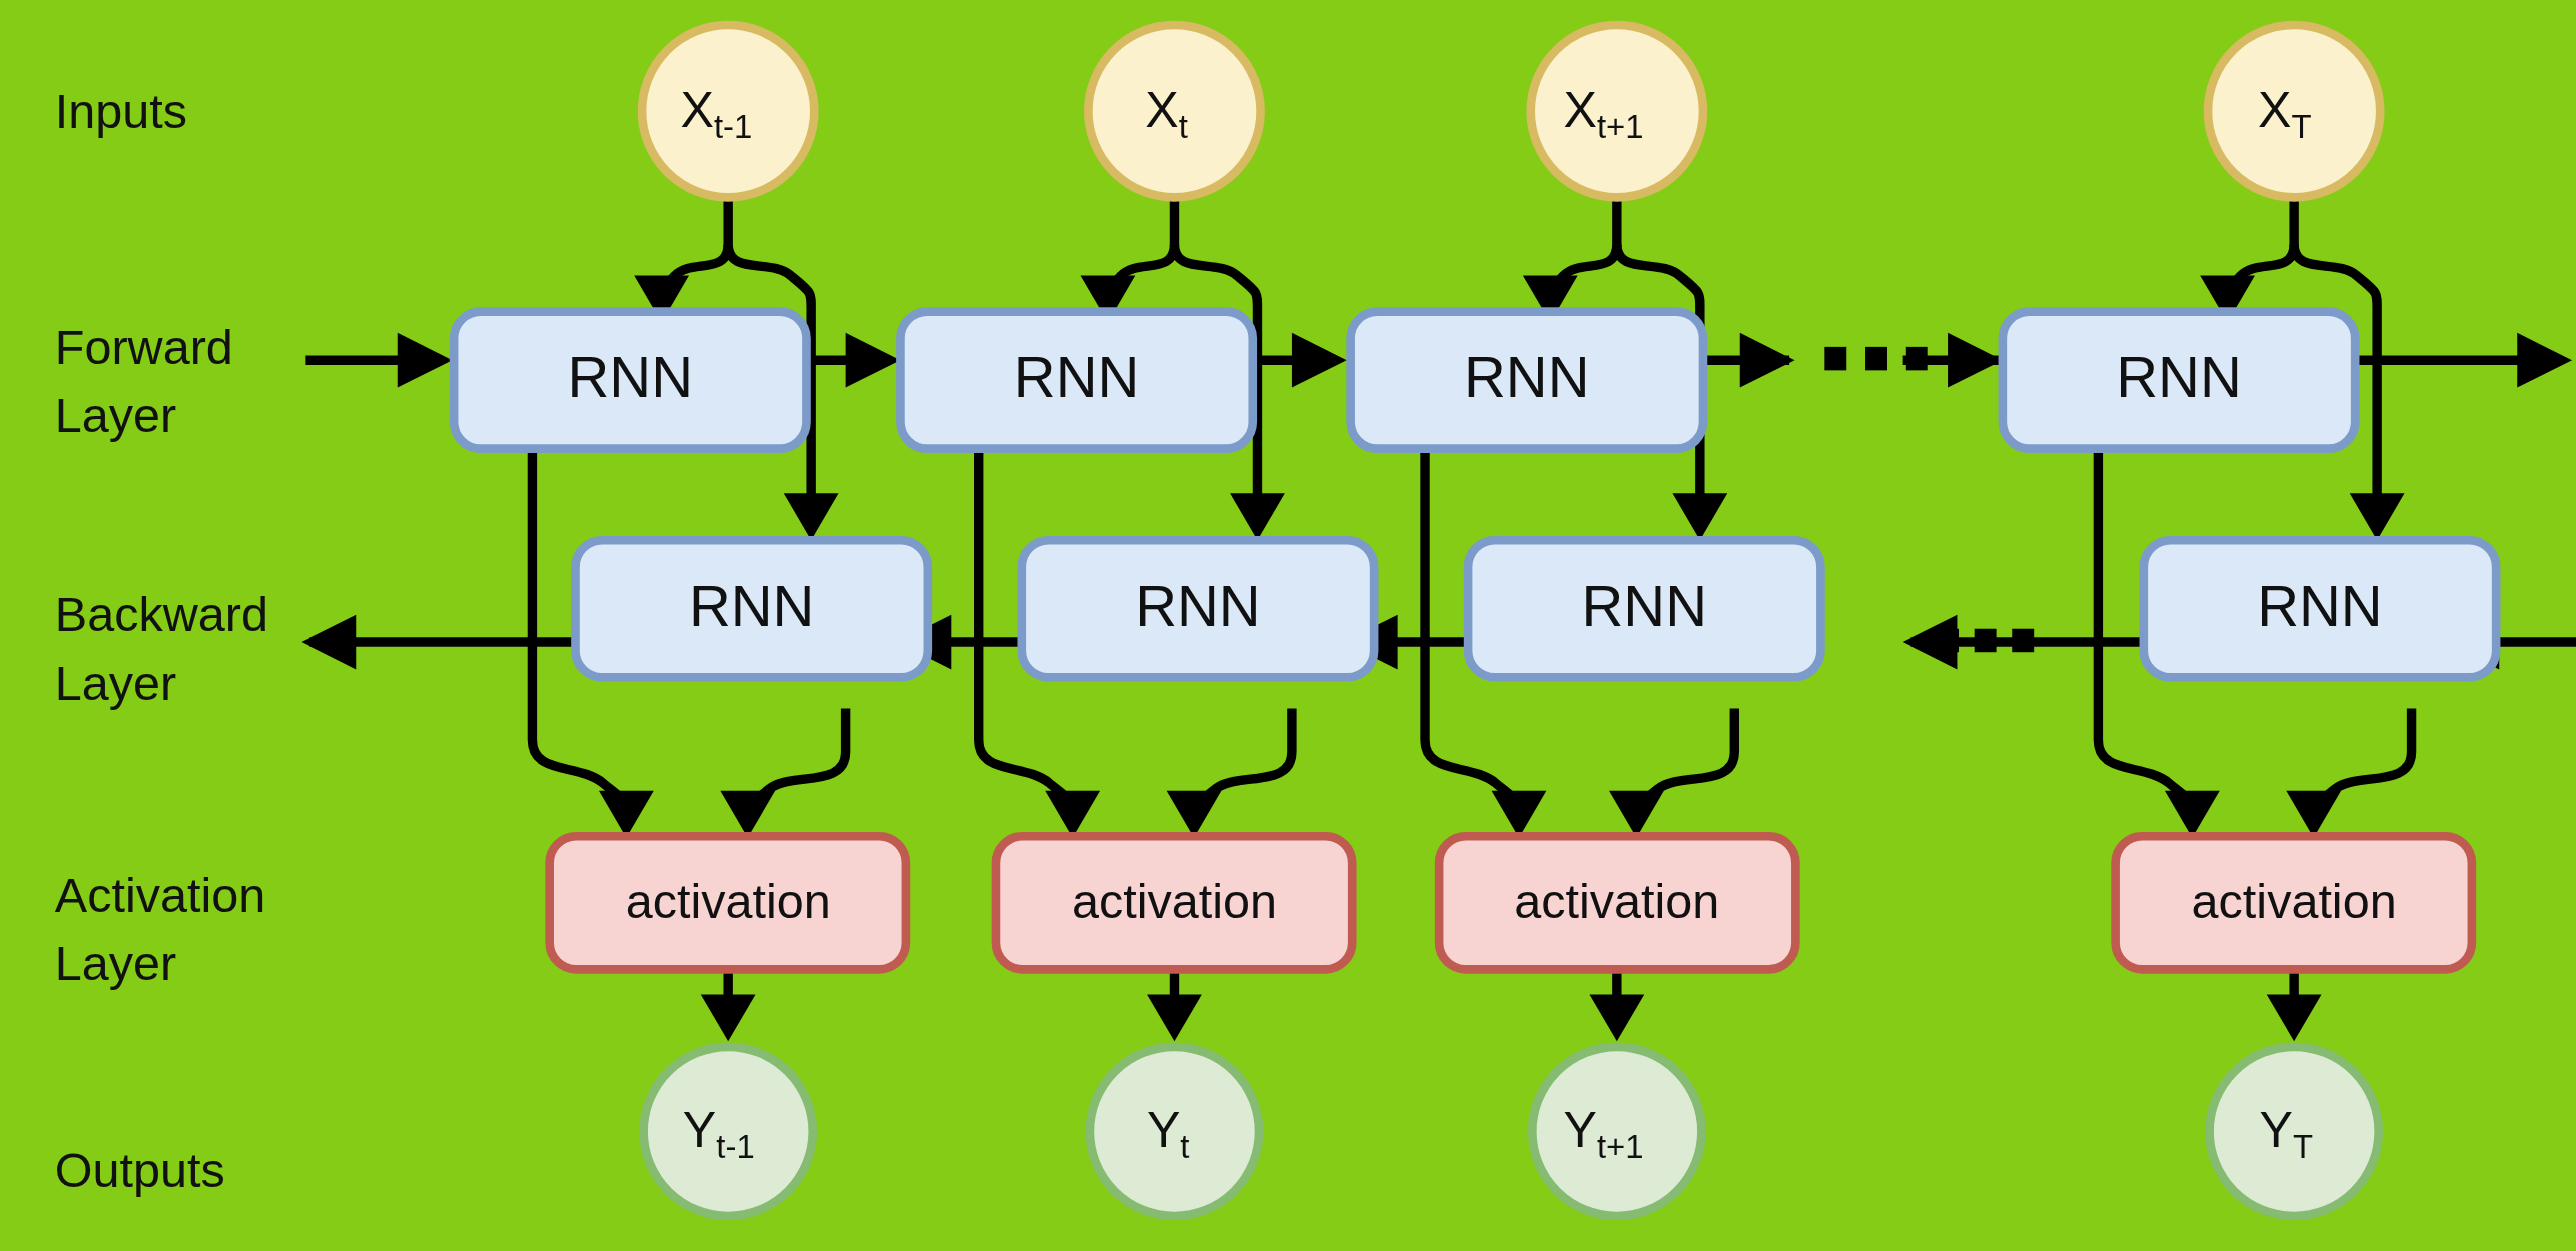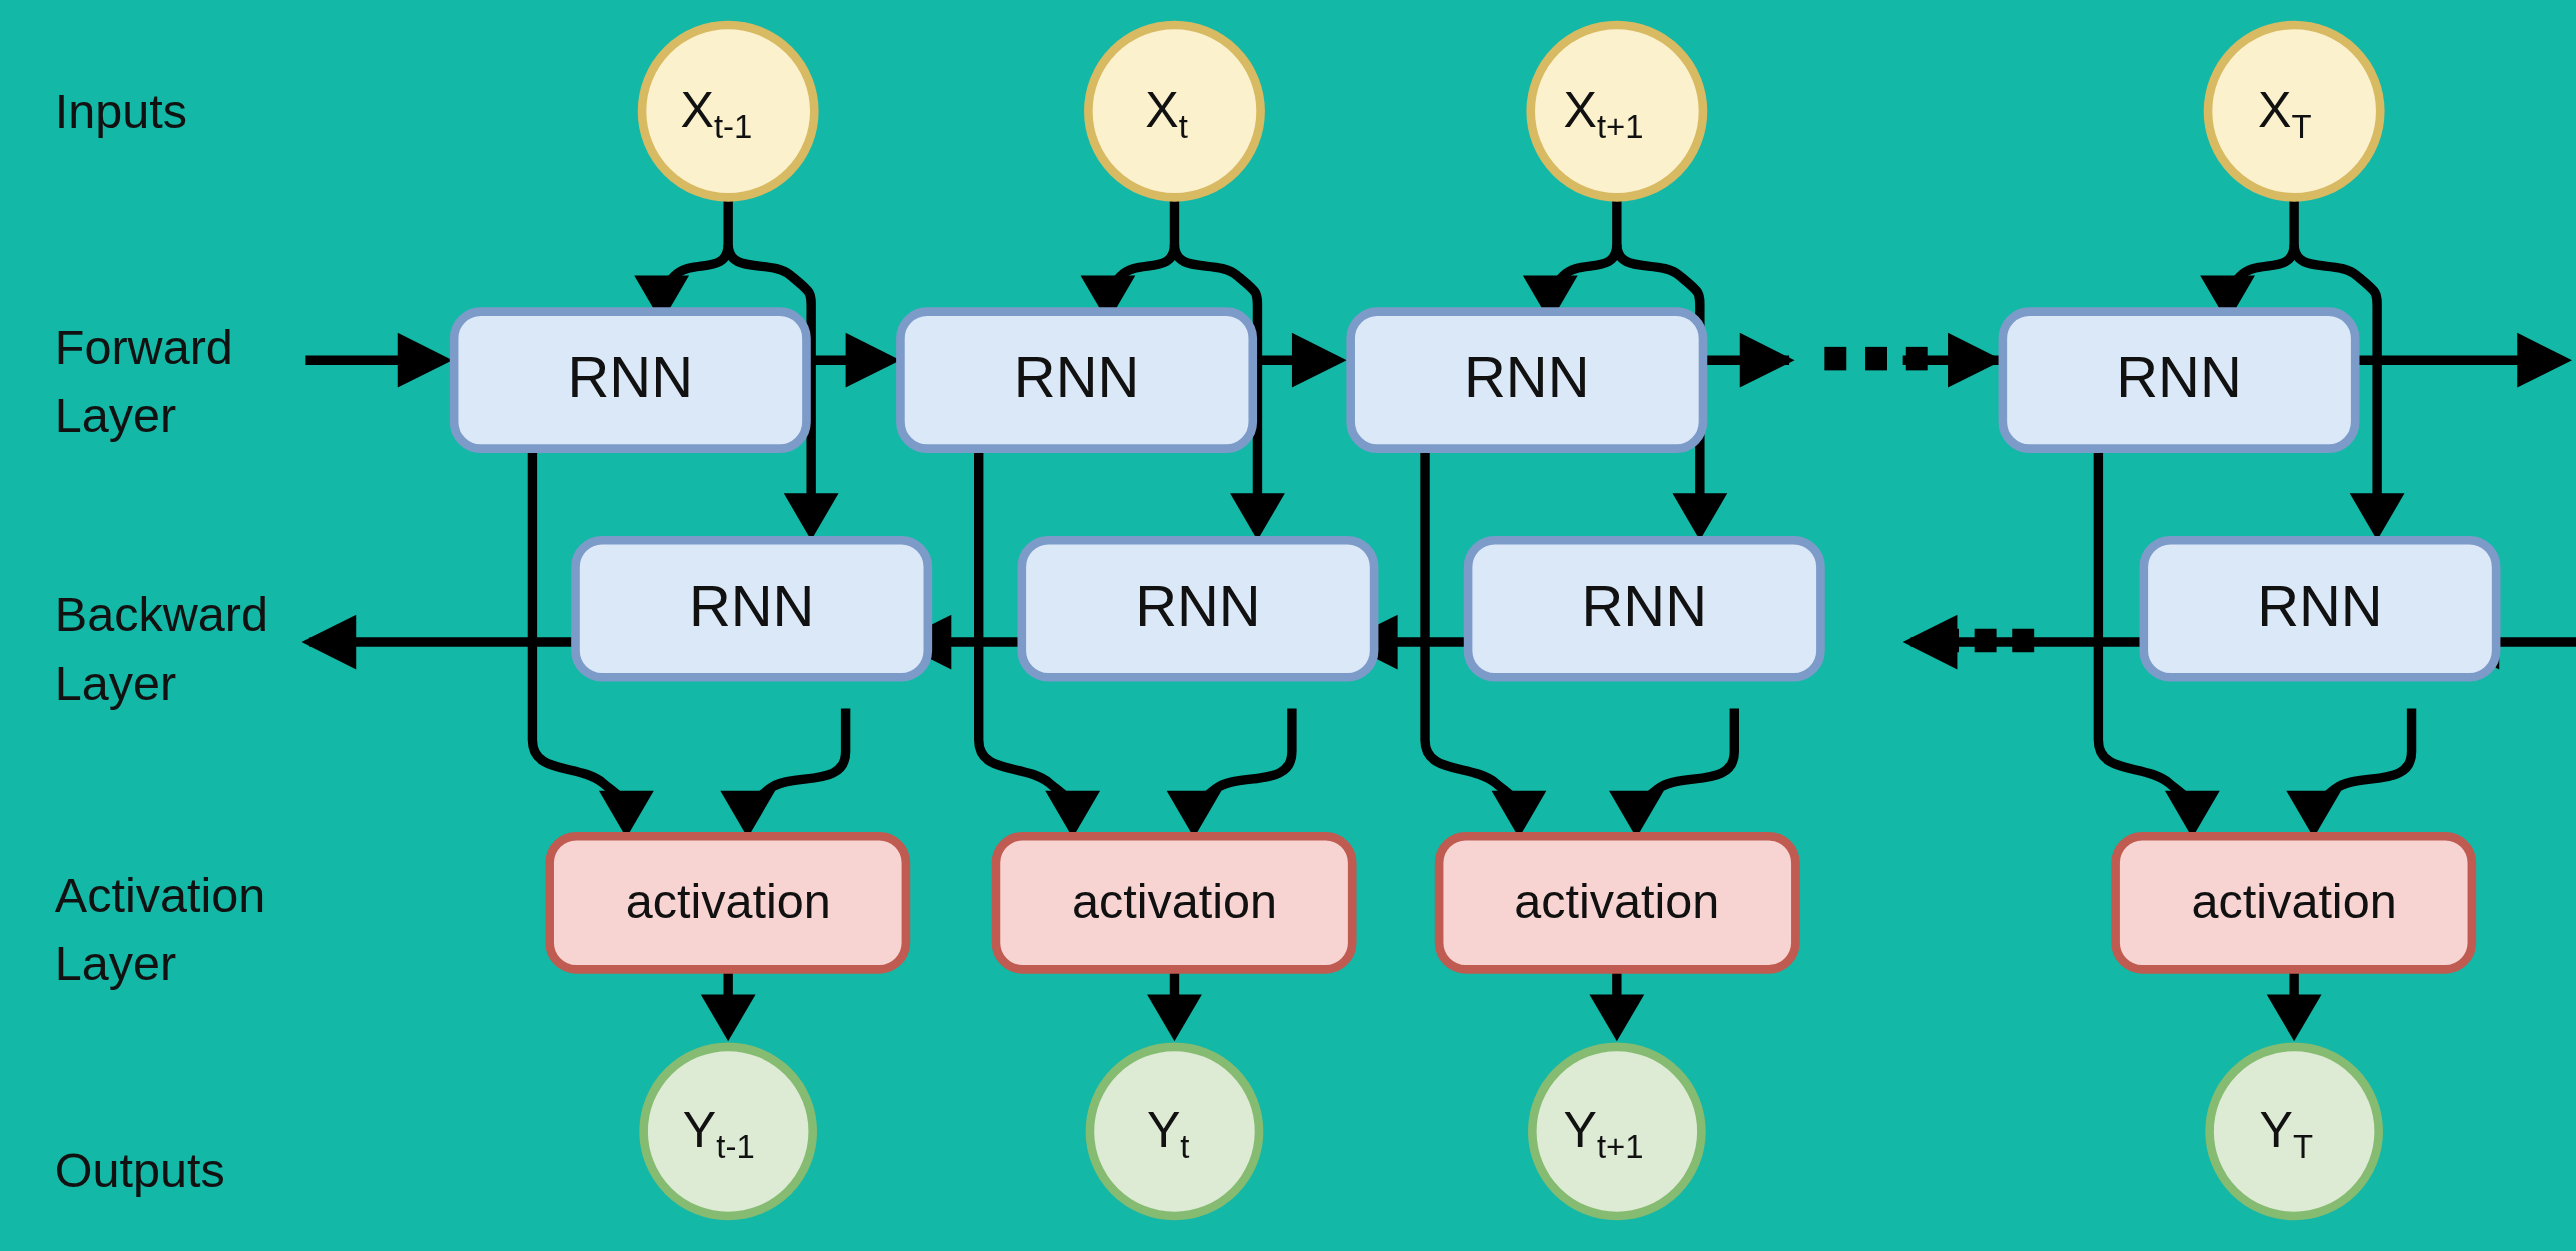--- a/index.html
+++ b/index.html
@@ -4,21 +4,21 @@
 <style>
   html, body {
     margin: 0;
     padding: 0;
     background: #ffffff;
   }
   #stage {
     position: relative;
     width: 2576px;
     height: 1252px;
-    background: #14b8a6;
+    background: #84cc16;
     font-family: "Liberation Sans", sans-serif;
     overflow: hidden;
   }
   #diagram {
     position: absolute;
     top: 0; left: 0;
     width: 2576px;
     height: 1252px;
     display: block;
   }

